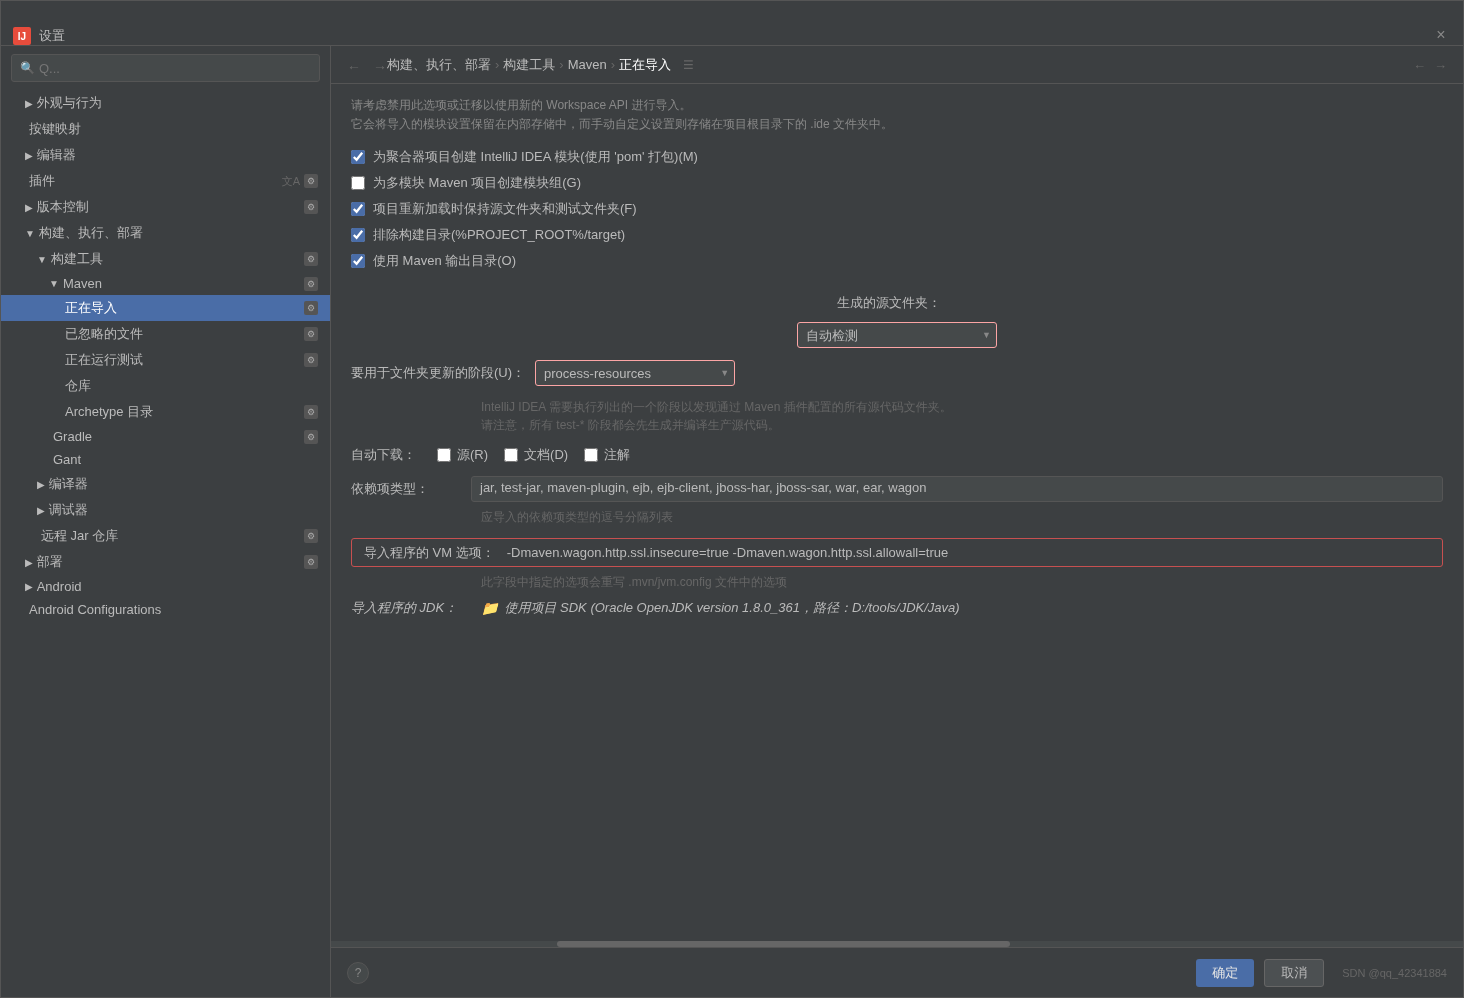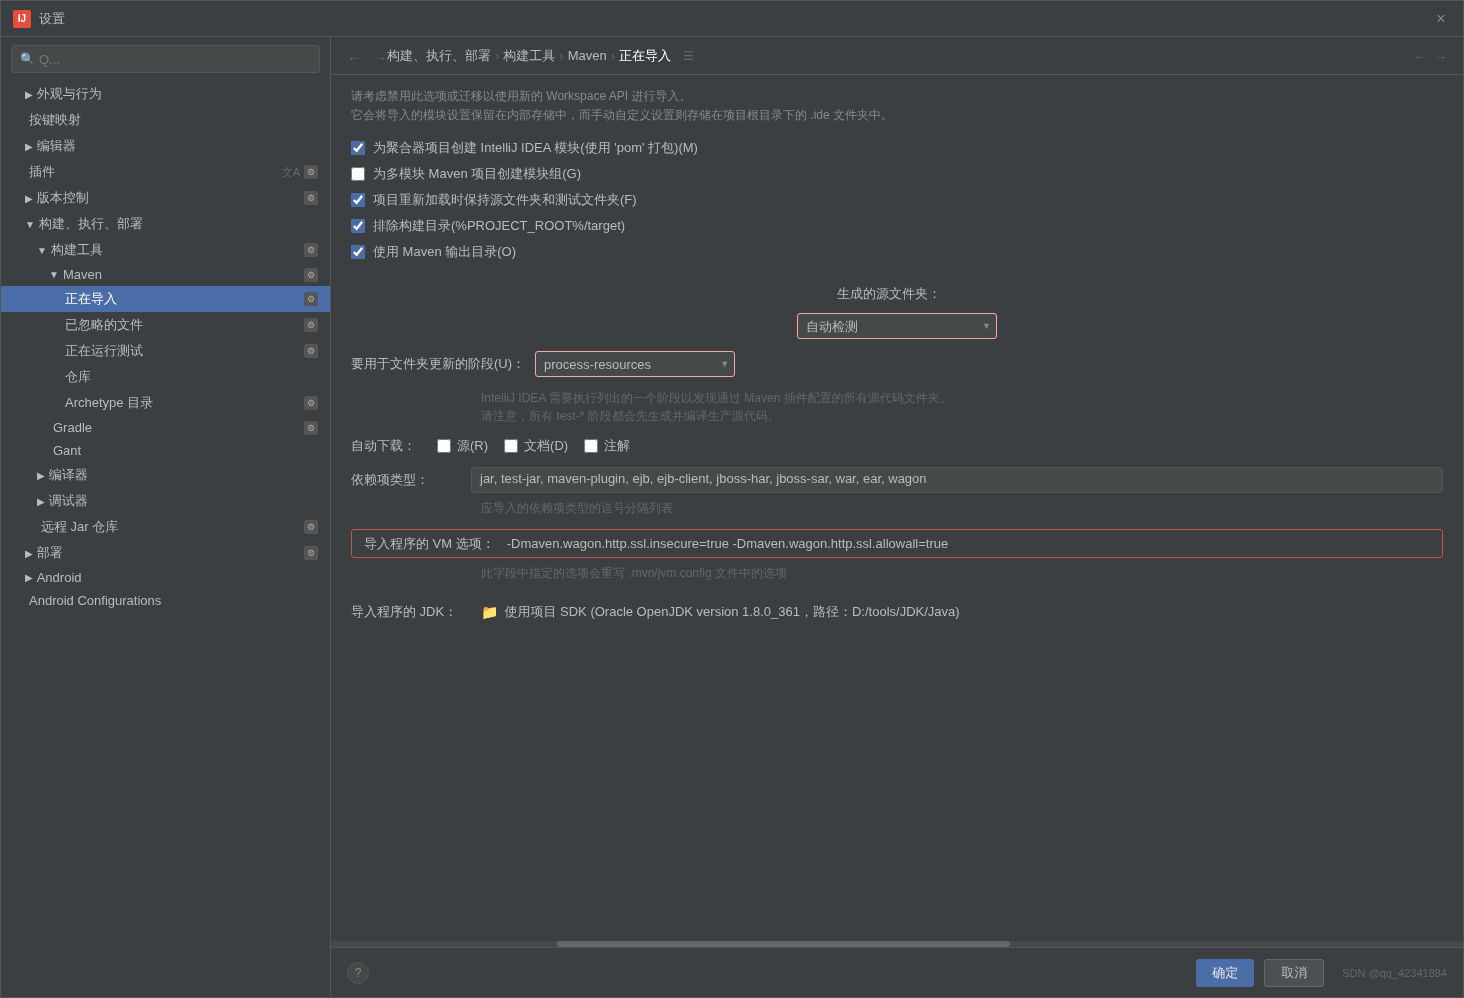--- a/index.html
+++ b/index.html
@@ -15,23 +15,23 @@
     .window {
       width: 1464px;
       height: 998px;
       background: #3c3f41;
       border: 1px solid #555;
       display: flex;
       flex-direction: column;
     }
     .titlebar {
       background: #3c3f41;
-      height: 36px;
-      display: flex;
-      align-items: center;
+      height: 45px;
+      display: flex;
+      align-items: flex-end;
       padding: 0 12px;
       border-bottom: 1px solid #555;
       flex-shrink: 0;
     }
     .titlebar-icon {
       width: 18px;
       height: 18px;
       margin-right: 8px;
       background: #e74c3c;
       border-radius: 2px;
@@ -289,20 +289,21 @@
       outline: none;
       color: #bbb;
       font-size: 13px;
       padding: 2px 4px;
     }
     .jdk-row {
       display: flex;
       align-items: flex-end;
       margin-bottom: 12px;
       gap: 10px;
+      font-style: italic;
     }
     .jdk-label {
       color: #bbb;
       font-size: 13px;
       min-width: 120px;
       flex-shrink: 0;
     }
     .jdk-value {
       color: #bbb;
       font-size: 13px;
@@ -583,21 +584,21 @@
         <div class="dep-row">
           <span class="dep-label">依赖项类型：</span>
           <div class="dep-value">jar, test-jar, maven-plugin, ejb, ejb-client, jboss-har, jboss-sar, war, ear, wagon</div>
         </div>
         <div class="hint-text" style="padding-left:130px;margin-bottom:12px;">应导入的依赖项类型的逗号分隔列表</div>
 
         <div class="vm-row">
           <span class="vm-label">导入程序的 VM 选项：</span>
           <input type="text" class="vm-input" value="-Dmaven.wagon.http.ssl.insecure=true -Dmaven.wagon.http.ssl.allowall=true" style="">
         </div>
-        <div class="hint-text" style="padding-left:130px;margin-bottom:21px;">此字段中指定的选项会重写 .mvn/jvm.config 文件中的选项</div>
+        <div class="hint-text" style="padding-left:130px;margin-bottom:8px;">此字段中指定的选项会重写 .mvn/jvm.config 文件中的选项</div>
 
         <div class="jdk-row">
           <span class="jdk-label">导入程序的 JDK：</span>
           <div class="jdk-value">
             <span class="jdk-icon">📁</span>
             <span>使用项目 SDK (Oracle OpenJDK version 1.8.0_361，路径：D:/tools/JDK/Java)</span>
           </div>
         </div>
       </div>
 

